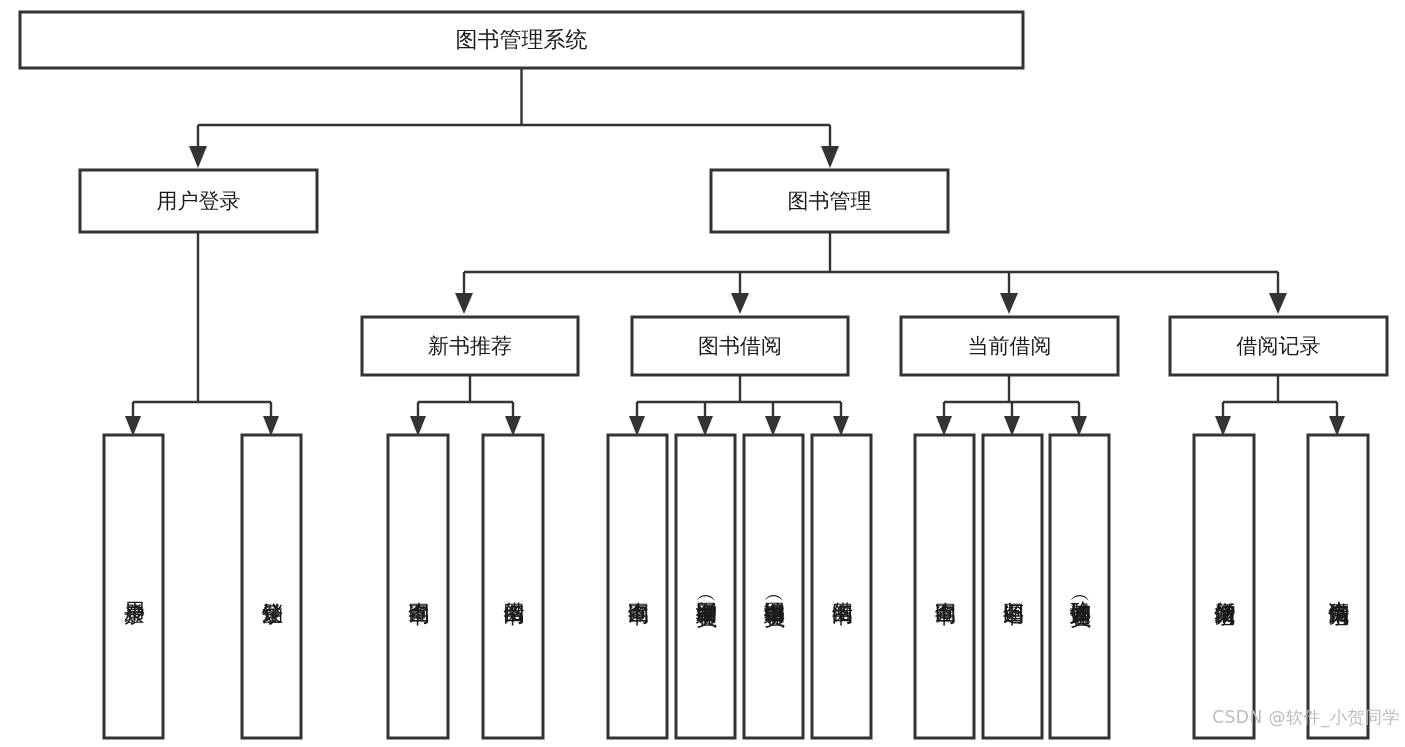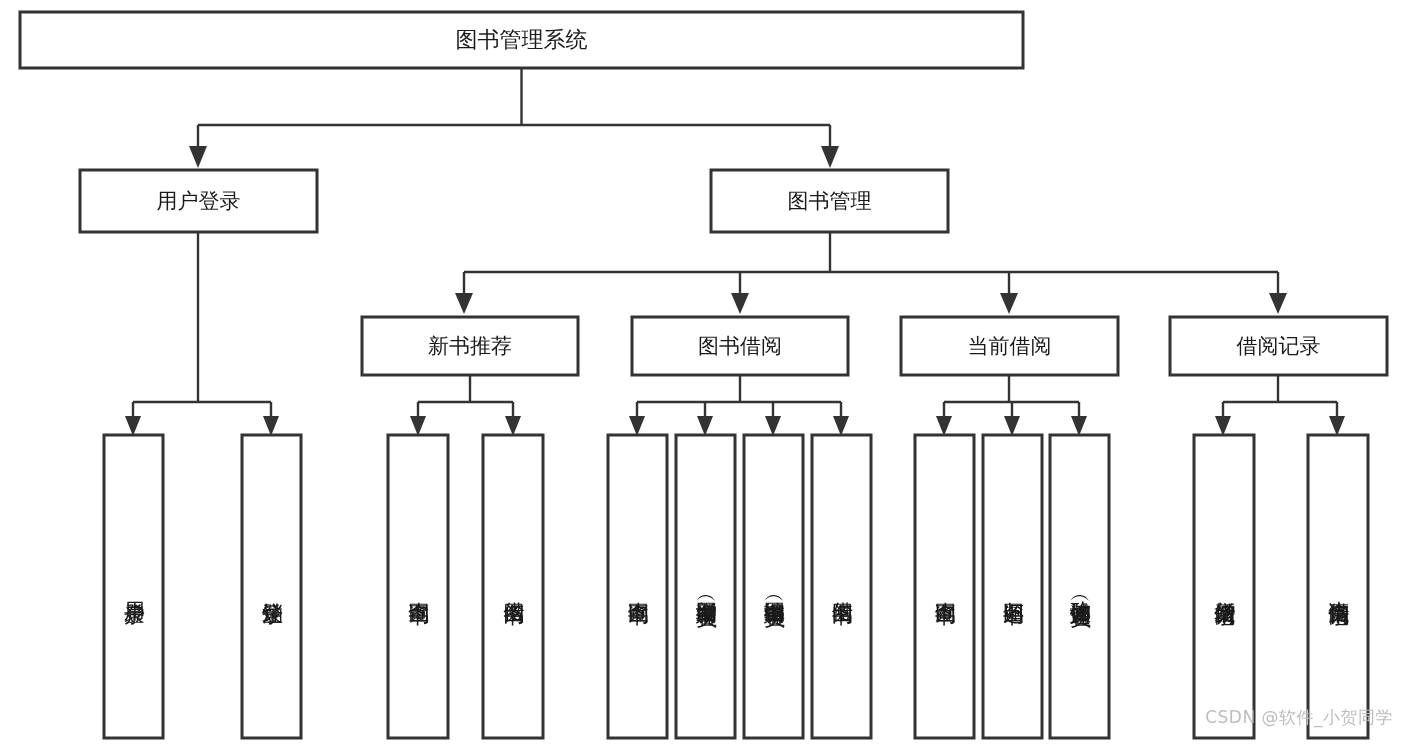--- a/index.html
+++ b/index.html
@@ -61,21 +61,21 @@
     font-size: 21px;
     line-height: 1.04;
     color: #1a1a1a;
     letter-spacing: 1px;
     text-align: center;
     white-space: nowrap;
     pointer-events: none;
   }
   .watermark {
     position: absolute;
-    right: 12px;
+    right: 5px;
     bottom: 6px;
     font-family: "DejaVu Sans", "Liberation Sans", sans-serif;
     font-size: 17px;
     color: #bdbdbd;
     white-space: nowrap;
     letter-spacing: 0.5px;
   }
 </style>
 </head>
 <body>

